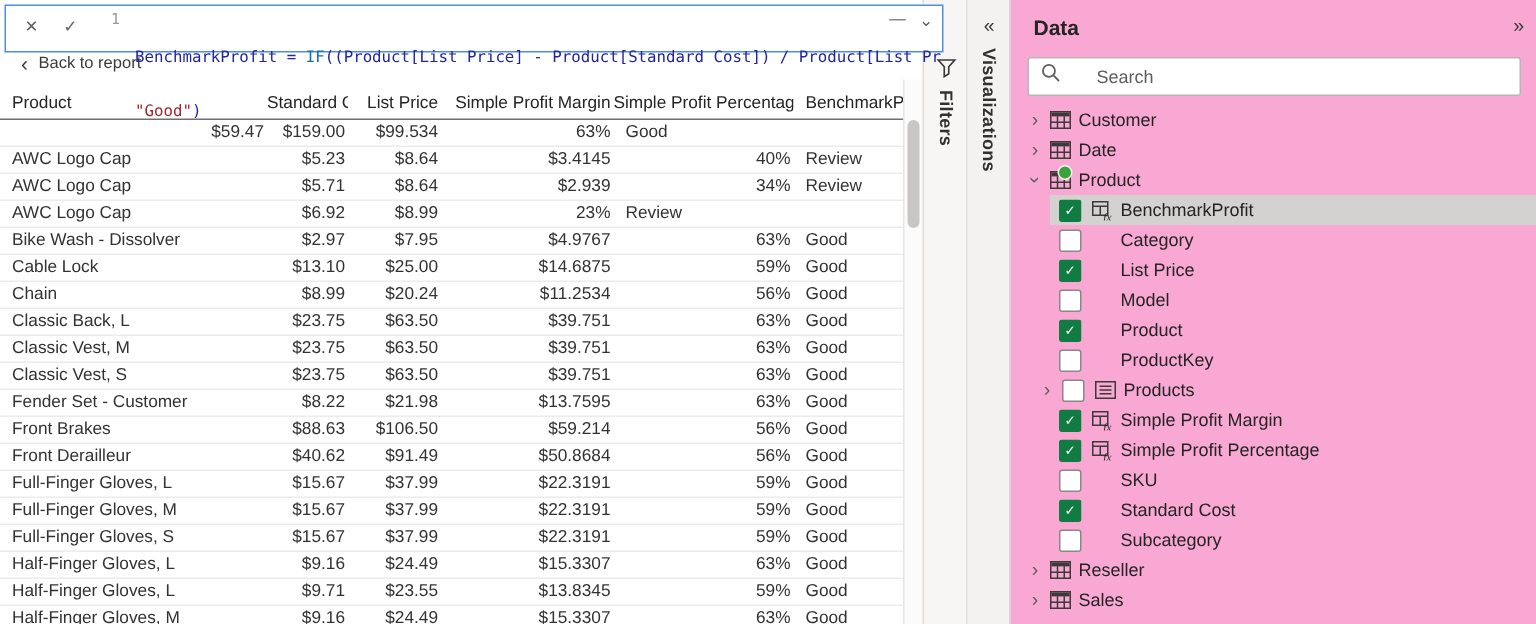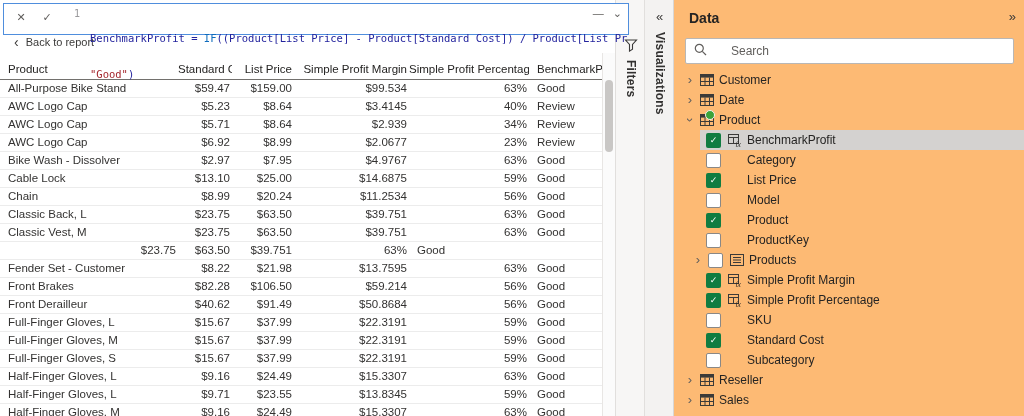--- a/index.html
+++ b/index.html
@@ -45,21 +45,21 @@
   
   .strip{position:absolute;top:0;height:416px;width:29px;display:flex;flex-direction:column;
     align-items:center;border-left:1px solid #e1dfdd;cursor:pointer;}
   .filters-strip{left:615px;background:#f7f6f5;padding-top:38px;gap:8px;}
   .vis-strip{left:644px;background:#f3f2f1;padding-top:10px;gap:8px;}
   .vlabel{writing-mode:vertical-rl;font-size:12px;font-weight:600;color:#323130;letter-spacing:.2px;}
   .strip-expand{font-size:13px;color:#3b3a39;line-height:14px;}
   .strip-icon{display:flex;}
 
   
-  .data-pane{position:absolute;left:673px;top:0;width:351px;height:416px;background:#fdba74;
+  .data-pane{position:absolute;left:673px;top:0;width:351px;height:416px;background:#f9a8d4;
     border-left:1px solid #d8d6d4;overflow:hidden;}
   .dp-header{position:relative;height:38px;}
   .dp-title{position:absolute;left:15px;top:10px;font-size:14px;font-weight:700;color:#252423;}
   .dp-collapse{position:absolute;right:9px;top:9px;font-size:13px;color:#3b3a39;cursor:pointer;}
   .search{margin:0 11px;height:24px;background:#fff;border:1px solid #b9b7b5;border-radius:2px;
     display:flex;align-items:center;padding:0 8px;gap:22px;}
   .search input{border:0;outline:0;background:transparent;font-family:"Liberation Sans",sans-serif;
     font-size:12px;color:#252423;width:100%;}
   .search input::placeholder{color:#605e5c;}
   .tree{margin-top:6px;}
@@ -105,21 +105,20 @@
     <div class="thead" id="thead">
         <div class="cell c0 left">Product</div>
         <div class="cell c1 right">Standard Cost</div>
         <div class="cell c2 right">List Price</div>
         <div class="cell c3 right">Simple Profit Margin</div>
         <div class="cell c4 right">Simple Profit Percentage</div>
         <div class="cell c5 left">BenchmarkProfit</div>
       </div>
     <div class="tbody" id="tbody">
         <div class="trow">
-          <div class="cell c0 left">All-Purpose Bike Stand</div>
           <div class="cell c1 right">$59.47</div>
           <div class="cell c2 right">$159.00</div>
           <div class="cell c3 right">$99.534</div>
           <div class="cell c4 right">63%</div>
           <div class="cell c5 left">Good</div>
         </div>
         <div class="trow">
           <div class="cell c0 left">AWC Logo Cap</div>
           <div class="cell c1 right">$5.23</div>
           <div class="cell c2 right">$8.64</div>
@@ -132,21 +131,20 @@
           <div class="cell c1 right">$5.71</div>
           <div class="cell c2 right">$8.64</div>
           <div class="cell c3 right">$2.939</div>
           <div class="cell c4 right">34%</div>
           <div class="cell c5 left">Review</div>
         </div>
         <div class="trow">
           <div class="cell c0 left">AWC Logo Cap</div>
           <div class="cell c1 right">$6.92</div>
           <div class="cell c2 right">$8.99</div>
-          <div class="cell c3 right">$2.0677</div>
           <div class="cell c4 right">23%</div>
           <div class="cell c5 left">Review</div>
         </div>
         <div class="trow">
           <div class="cell c0 left">Bike Wash - Dissolver</div>
           <div class="cell c1 right">$2.97</div>
           <div class="cell c2 right">$7.95</div>
           <div class="cell c3 right">$4.9767</div>
           <div class="cell c4 right">63%</div>
           <div class="cell c5 left">Good</div>
@@ -177,37 +175,38 @@
         </div>
         <div class="trow">
           <div class="cell c0 left">Classic Vest, M</div>
           <div class="cell c1 right">$23.75</div>
           <div class="cell c2 right">$63.50</div>
           <div class="cell c3 right">$39.751</div>
           <div class="cell c4 right">63%</div>
           <div class="cell c5 left">Good</div>
         </div>
         <div class="trow">
+          <div class="cell c0 left">Classic Vest, S</div>
           <div class="cell c1 right">$23.75</div>
           <div class="cell c2 right">$63.50</div>
           <div class="cell c3 right">$39.751</div>
           <div class="cell c4 right">63%</div>
           <div class="cell c5 left">Good</div>
         </div>
         <div class="trow">
           <div class="cell c0 left">Fender Set - Customer</div>
           <div class="cell c1 right">$8.22</div>
           <div class="cell c2 right">$21.98</div>
           <div class="cell c3 right">$13.7595</div>
           <div class="cell c4 right">63%</div>
           <div class="cell c5 left">Good</div>
         </div>
         <div class="trow">
           <div class="cell c0 left">Front Brakes</div>
-          <div class="cell c1 right">$82.28</div>
+          <div class="cell c1 right">$88.63</div>
           <div class="cell c2 right">$106.50</div>
           <div class="cell c3 right">$59.214</div>
           <div class="cell c4 right">56%</div>
           <div class="cell c5 left">Good</div>
         </div>
         <div class="trow">
           <div class="cell c0 left">Front Derailleur</div>
           <div class="cell c1 right">$40.62</div>
           <div class="cell c2 right">$91.49</div>
           <div class="cell c3 right">$50.8684</div>

